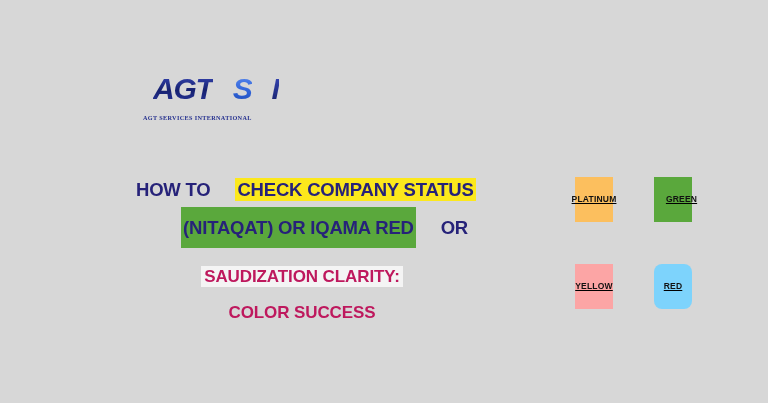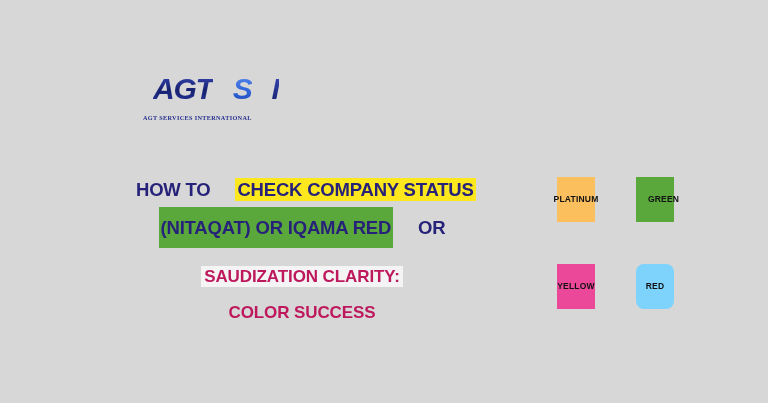--- a/index.html
+++ b/index.html
@@ -67,21 +67,21 @@
     white-space: nowrap;
     font-family: "Liberation Serif", serif;
   }
 
   
   .headline {
     position: absolute;
     left: 76px;
     top: 126px;
     width: 372px;
-    text-align: center;
+    text-align: right;
     font-size: 18.5px;
     font-weight: 700;
     line-height: 28px;
     letter-spacing: -0.2px;
     color: #262279;
     text-transform: uppercase;
   }
   .headline .line { display: block; white-space: nowrap; }
   .hl-yellow {
     background: #fce81c;
@@ -114,27 +114,28 @@
   .hl-white {
     background: #f4f4f4;
     padding: 1px 3px;
     box-decoration-break: clone;
     -webkit-box-decoration-break: clone;
   }
 
   
   .swatch-grid {
     position: absolute;
-    left: 507px;
+    left: 525px;
     top: 127px;
     display: grid;
     grid-template-columns: 58px 58px;
     grid-template-rows: 65px 65px;
     column-gap: 21px;
     row-gap: 22px;
+    text-decoration: underline;
   }
   .swatch {
     display: flex;
     align-items: center;
     justify-content: center;
   }
   .swatch-label {
     font-size: 8.5px;
     font-weight: 700;
     letter-spacing: 0.2px;
@@ -164,21 +165,21 @@
     <span class="line">COLOR SUCCESS</span>
   </div>
 
   <div class="swatch-grid">
     <div class="swatch" style="background: rgb(252, 191, 94);">
       <span class="swatch-label">PLATINUM</span>
     </div>
     <div class="swatch" style="background: rgb(90, 168, 60); padding-left: 17px;">
       <span class="swatch-label">GREEN</span>
     </div>
-    <div class="swatch" style="background: #ec4899;">
+    <div class="swatch" style="background: #fca5a5;">
       <span class="swatch-label">YELLOW</span>
     </div>
     <div class="swatch" style="background: #7dd3fc; border-radius: 8px;">
       <span class="swatch-label">RED</span>
     </div>
   </div>
 
 </div>
 
 </body></html>

